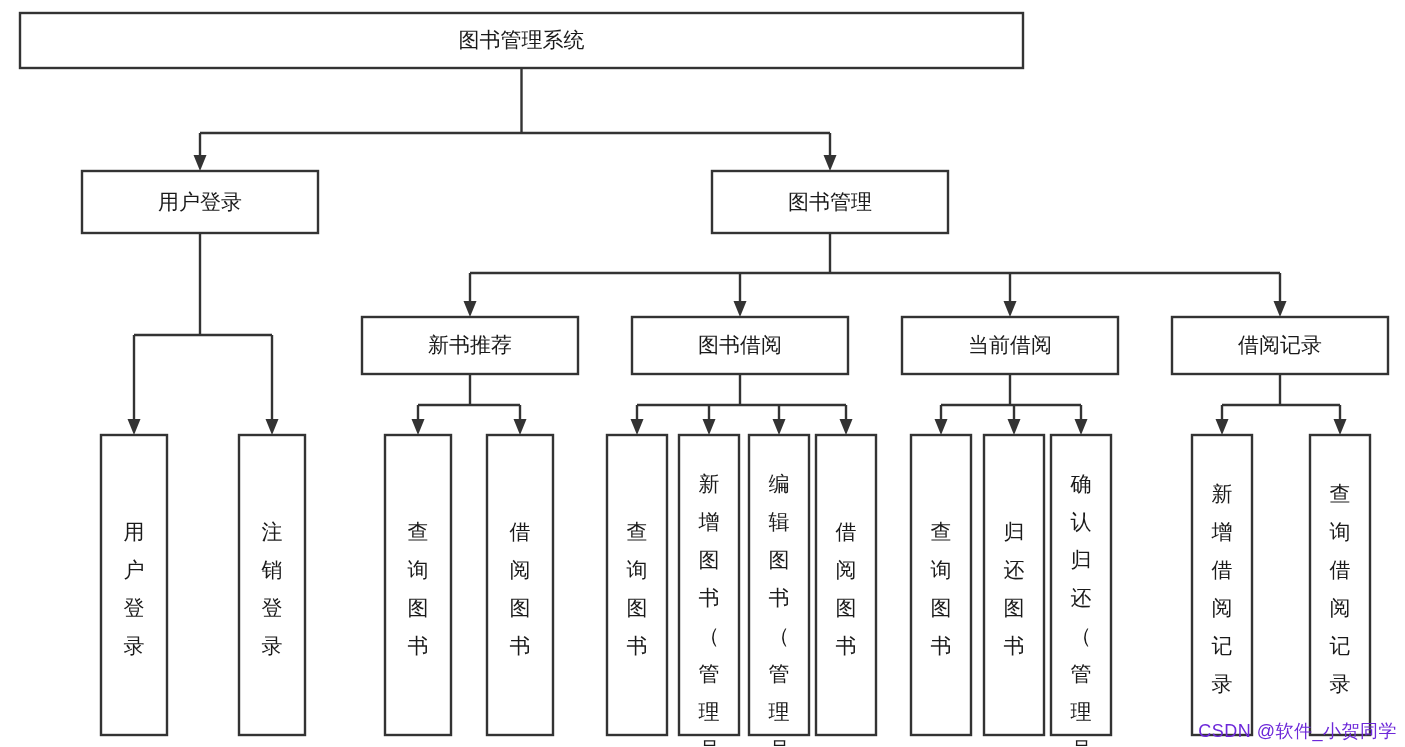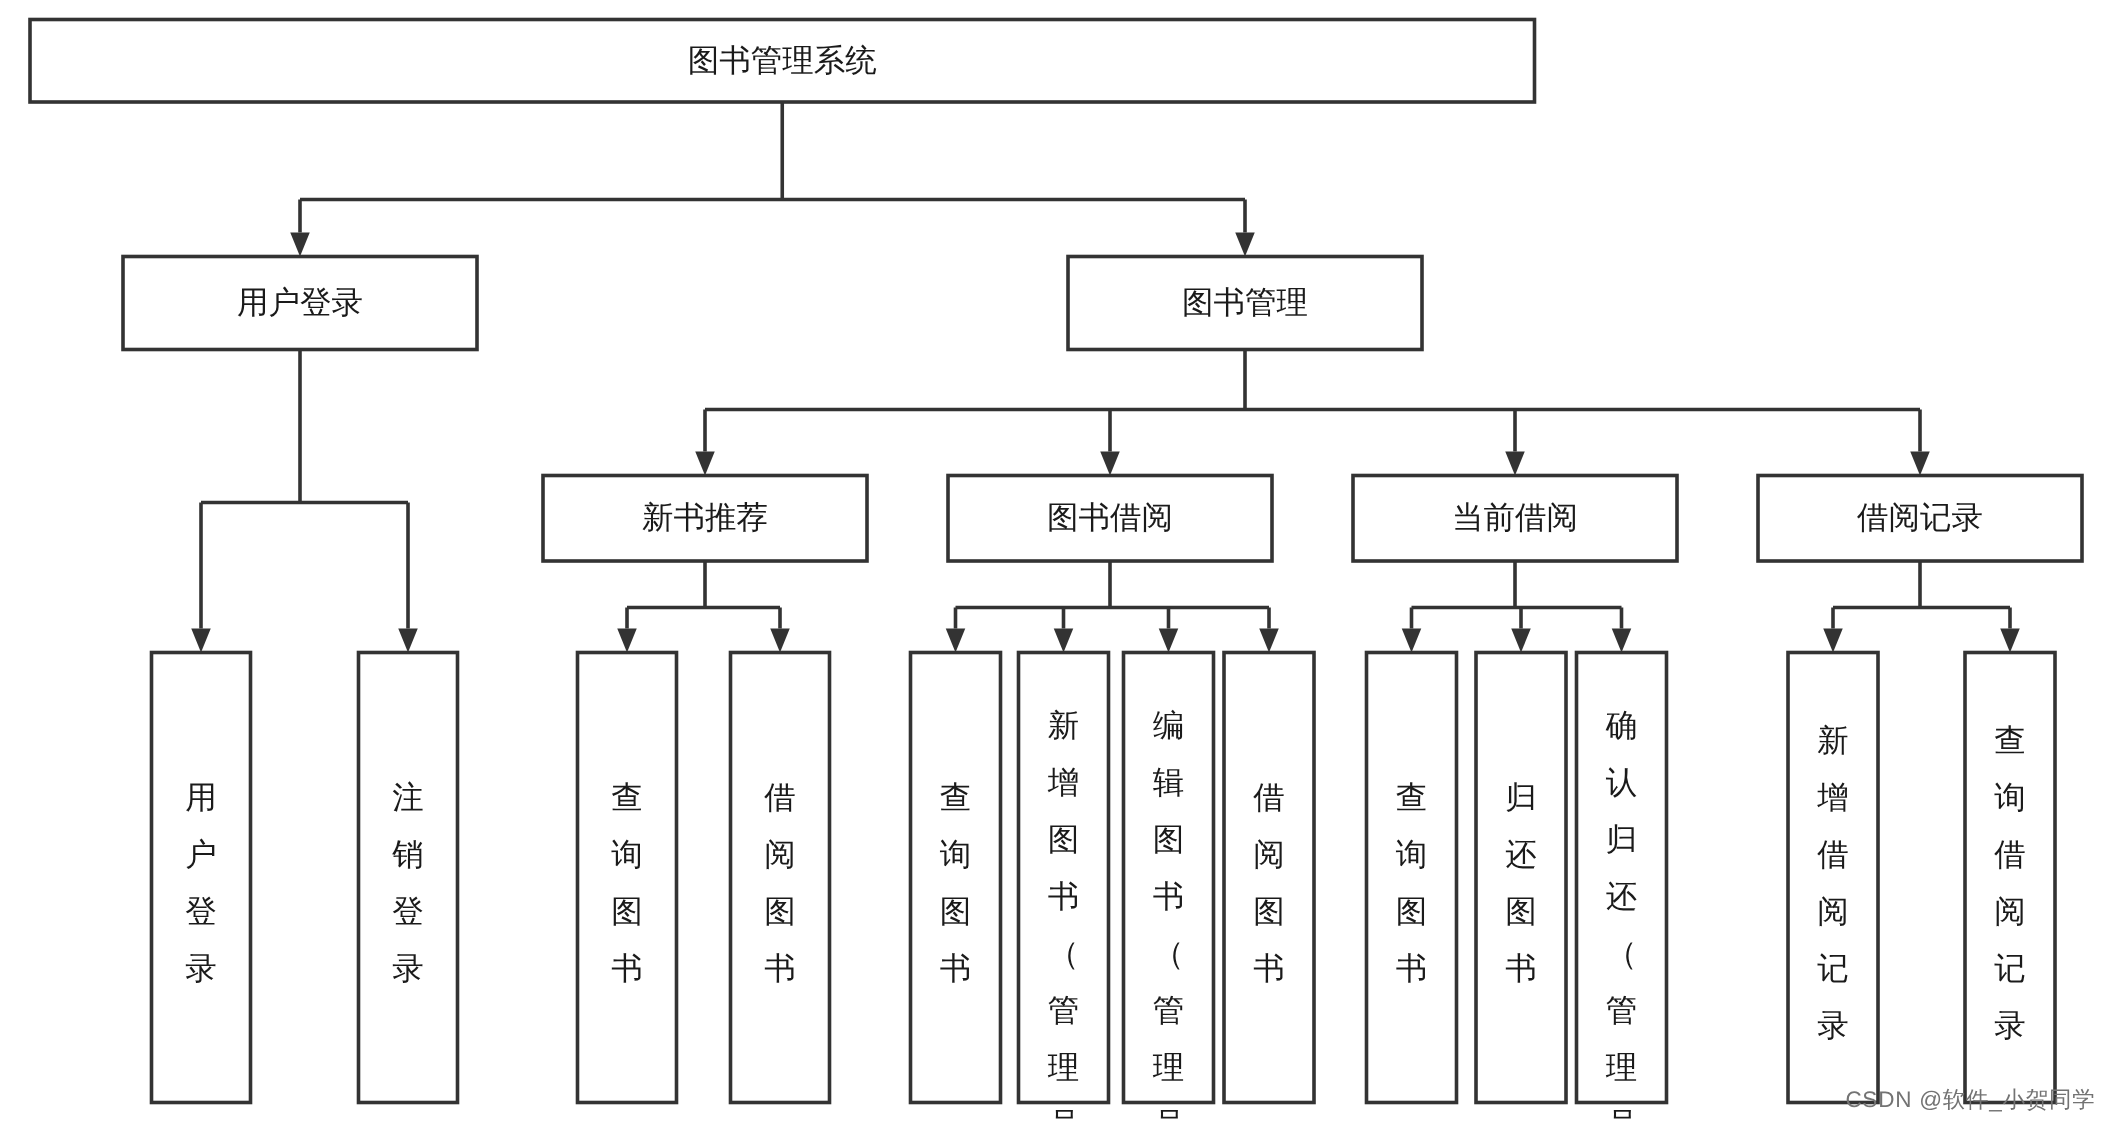--- a/index.html
+++ b/index.html
@@ -46,22 +46,22 @@
   }
   .arrow-head {
     fill: #333333;
     stroke: none;
   }
   .watermark {
     position: absolute;
     right: 8px;
     bottom: 4px;
     font-family: "Liberation Sans", "DejaVu Sans", sans-serif;
-    font-size: 15px;
-    color: #737373;
+    font-size: 18px;
+    color: #6d28d9;
     letter-spacing: 0.5px;
     white-space: nowrap;
     pointer-events: none;
   }
 </style>
 </head>
 <body>
 
 <div id="diagram-root">
   <svg id="diagram-svg" width="1405" height="747" viewBox="0 0 1405 747" xmlns="http://www.w3.org/2000/svg">

